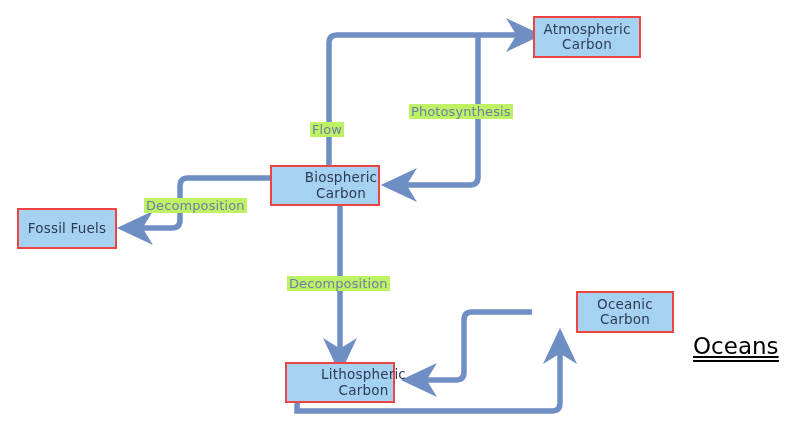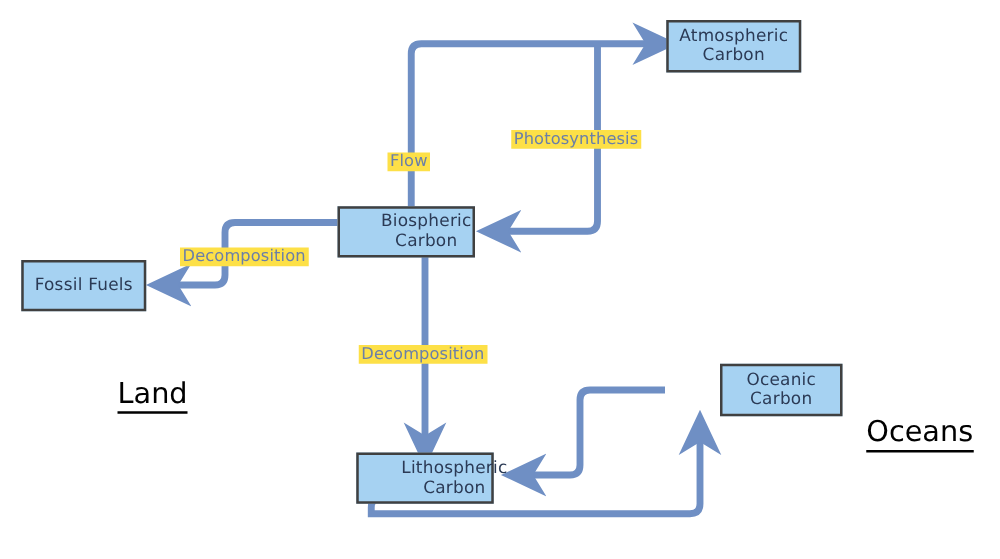--- a/index.html
+++ b/index.html
@@ -19,38 +19,38 @@
     position: absolute;
     left: 0;
     top: 0;
     width: 800px;
     height: 447px;
   }
   .node {
     position: absolute;
     box-sizing: border-box;
     background: #a6d2f2;
-    border: 2px solid #404040;
+    border: 2px solid #ef4444;
     color: #2b3a55;
     display: flex;
     align-items: center;
     justify-content: center;
     text-align: center;
     line-height: 1.12;
     font-size: 13.5px;
     letter-spacing: 0.2px;
     z-index: 3;
   }
   .edge-label {
     position: absolute;
     color: #6b7fa8;
     font-size: 13px;
     letter-spacing: 0.1px;
     white-space: nowrap;
-    background: #fde047;
+    background: #bef264;
     padding: 0 2px;
     z-index: 4;
   }
   .region-label {
     position: absolute;
     color: #000000;
     font-size: 23px;
     font-weight: 400;
     white-space: nowrap;
     border-bottom: 2.5px solid #000000;
@@ -119,17 +119,16 @@
   <div class="edge-label" style="left:310px; top:122px;">Flow</div>
 
   <div class="edge-label" style="left:409px; top:104px;">Photosynthesis</div>
 
   <div class="edge-label" style="left:144px; top:198px;">Decomposition</div>
 
   <div class="edge-label" style="left:287px; top:276px;">Decomposition</div>
 
 
 
-  <div class="region-label" style="left:94px; top:303px;">Land</div>
 
-  <div class="region-label" style="left:693px; top:334px;">Oceans</div>
+  <div class="region-label" style="left:693px; top:334px;text-decoration:underline;">Oceans</div>
 
 </div>
 
 </body></html>

